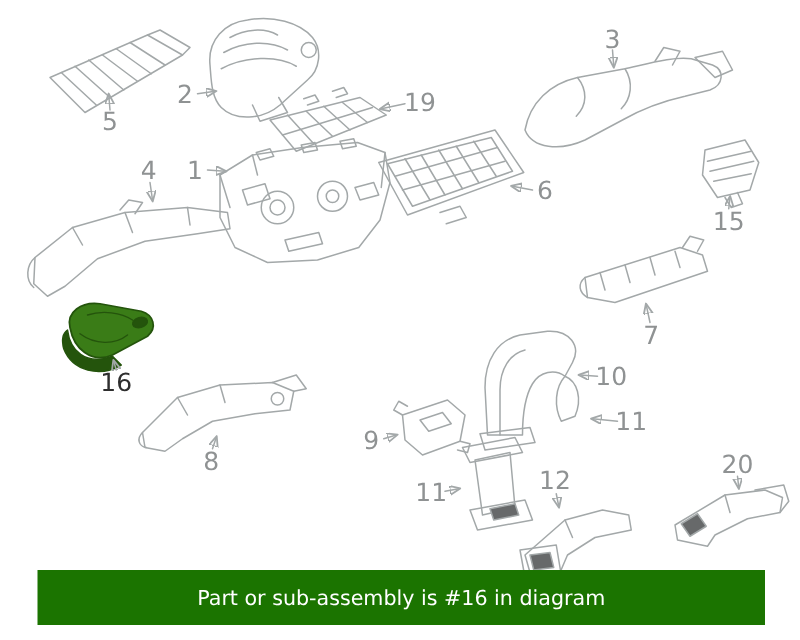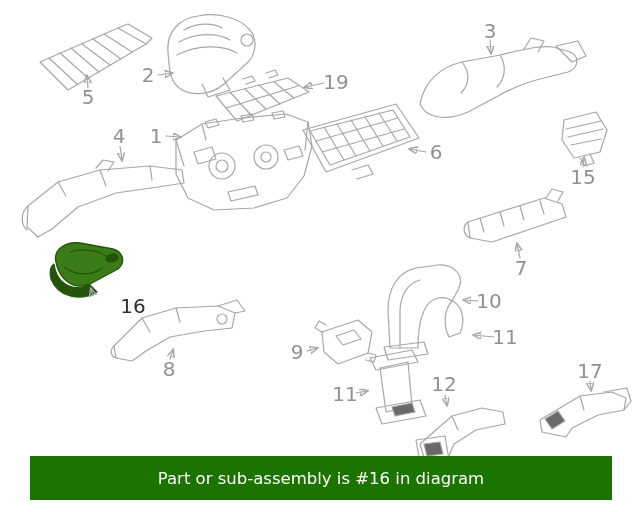--- a/index.html
+++ b/index.html
@@ -17,21 +17,21 @@
   .draw .hl1 { fill: var(--highlight,#3a7c17); stroke: var(--highlight-shade,#24540c); stroke-width:1.4; }
   .draw .hl2 { fill: var(--highlight-shade,#24540c); stroke: var(--highlight-shade,#24540c); }
   .draw .hlline { stroke: var(--highlight-shade,#24540c); fill:none; stroke-width:1.1; }
   .ldr { stroke: var(--callout,#8f9293); stroke-width:1.1; fill:none; }
   .arw-head { fill: var(--callout,#8f9293); stroke:none; }
   
   .callout {
     position:absolute; transform:translate(-50%,-50%);
     font-size:20px; color:var(--callout,#8f9293); user-select:none; white-space:nowrap;
   }
-  .callout.dark { color: var(--callout-dark,#2e2e2e); margin-left: 40px; }
+  .callout.dark { color: var(--callout-dark,#2e2e2e); }
   
   .banner {
     position:absolute; left:30px; width:582px; top:456px; height:44px;
     background:var(--banner-bg,#1b7400); color:var(--banner-text,#ffffff);
     display:flex; flex-direction:column; justify-content:center;
     font-size:16.5px; line-height:21px; text-align:center;
   }
 </style>
 </head>
 <body>
@@ -189,21 +189,21 @@
   <span class="callout" style="left:490px;top:31px">3</span>
   <span class="callout" style="left:119px;top:136px">4</span>
   <span class="callout" style="left:88px;top:97px">5</span>
   <span class="callout" style="left:436px;top:152px">6</span>
   <span class="callout" style="left:521px;top:268px">7</span>
   <span class="callout" style="left:169px;top:369px">8</span>
   <span class="callout" style="left:297px;top:352px">9</span>
   <span class="callout" style="left:489px;top:301px">10</span>
   <span class="callout" style="left:505px;top:337px">11</span>
   <span class="callout" style="left:345px;top:394px">11</span>
-  <span class="callout" style="left:590px;top:371px">17</span>
+  <span class="callout" style="left:590px;top:371px">20</span>
   <span class="callout" style="left:444px;top:384px">12</span>
   <span class="callout" style="left:583px;top:177px">15</span>
   <span class="callout dark" style="left:93px;top:306px">16</span>
   <span class="callout" style="left:336px;top:82px">19</span>
 
   <div class="banner">
     <div>Part or sub-assembly is #16 in diagram</div>
   </div>
 
 </div>

